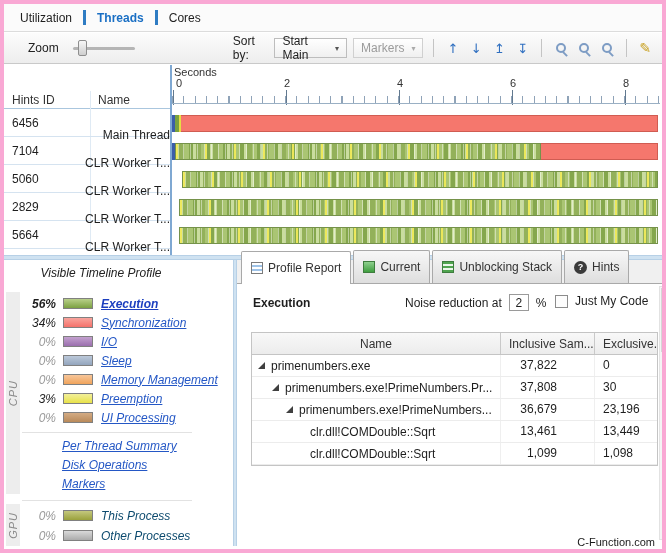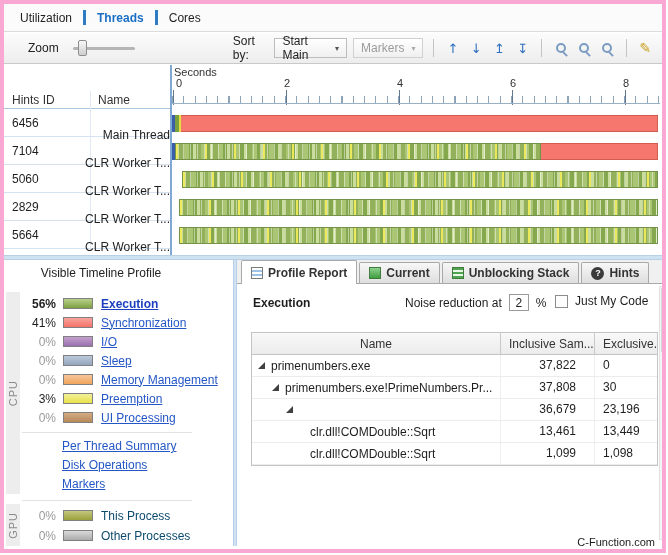--- a/index.html
+++ b/index.html
@@ -68,21 +68,21 @@
       repeating-linear-gradient(90deg, rgba(255,255,255,.45) 0 1px, rgba(0,0,0,0) 1px 7px),
       repeating-linear-gradient(90deg,#cadd9f 0 3px,#93b15a 3px 8px,#aac573 8px 13px,#85a74d 13px 17px);
     border:1px solid #75924a;}
   .seg-gap{background:transparent;}
   
   .hsplit{position:absolute;top:251px;left:0;right:0;height:5px;background:#cfe2f1;
     border-top:1px solid #b7d0e6;border-bottom:1px solid #b7d0e6;}
   .vsplit{position:absolute;top:256px;left:229px;width:4px;height:286px;background:#cfe2f1;
     border-left:1px solid #b7d0e6;border-right:1px solid #b7d0e6;}
   
-  .legend{position:absolute;top:256px;left:0;width:194px;height:286px;background:#fff;}
+  .legend{position:absolute;top:256px;left:0;width:194px;height:286px;background:#fff;font-style:italic;}
   .lg-title{position:absolute;top:6px;left:0;right:0;text-align:center;color:#222;}
   .side-strip{position:absolute;left:2px;width:14px;background:#ededed;display:flex;align-items:center;justify-content:center;}
   .cpu-strip{top:32px;height:202px;}
   .gpu-strip{top:244px;height:42px;}
   .strip-txt{writing-mode:vertical-rl;transform:rotate(180deg);color:#8a8a8a;font-size:11px;letter-spacing:1px;}
   .lg-row{position:absolute;left:18px;height:19px;display:flex;align-items:center;}
   .lg-pct{width:34px;text-align:right;margin-right:7px;}
   .pct-bold{font-weight:bold;}
   .pct-dim{color:#9a9a9a;}
   .sw{width:30px;height:11px;border:1px solid #808080;margin-right:8px;flex:0 0 auto;}
@@ -97,23 +97,23 @@
   .sw-gother{background:linear-gradient(#d9d9d9,#ababab);}
   .lg-link{color:#2457c5;text-decoration:underline;cursor:pointer;white-space:nowrap;}
   .lg-link-bold{color:#1c3fbf;font-weight:bold;}
   .lg-sep{position:absolute;left:18px;right:6px;height:1px;background:#e2e2e2;}
   .lg-nav{position:absolute;left:58px;height:18px;display:flex;align-items:center;}
   .lg-gpu-label{color:#0c4a6e;}
   
   .report{position:absolute;top:256px;left:233px;right:0;height:286px;background:#fff;}
   .rp-tabs{position:absolute;top:0;left:0;right:0;height:24px;display:flex;align-items:flex-end;
     padding-left:4px;background:#f0f0f0;border-bottom:1px solid #a9a9a9;}
-  .rp-tab{display:flex;align-items:center;gap:5px;height:21px;padding:10px 9px;margin-right:2px;
+  .rp-tab{display:flex;align-items:center;gap:5px;height:21px;padding:16px 9px;margin-right:2px;
     border:1px solid #a9a9a9;border-bottom:none;border-radius:2px 2px 0 0;
-    background:linear-gradient(#f7f7f7,#dedede);color:#333;white-space:nowrap;cursor:default;font-weight:bold;}
+    background:linear-gradient(#f7f7f7,#dedede);color:#333;white-space:nowrap;cursor:default;}
   .rp-tab.active{background:#fff;height:24px;margin-bottom:-1px;}
   .ic{width:12px;height:12px;display:inline-block;flex:0 0 auto;}
   .ic-report{border:1px solid #7b7b7b;background:repeating-linear-gradient(0deg,#ffffff 0 2px,#9ec3e8 2px 4px);}
   .ic-current{border:1px solid #3e7d3e;background:linear-gradient(#8ed08e,#3f9e3f);}
   .ic-stack{border:1px solid #3e7d3e;background:repeating-linear-gradient(0deg,#4fa44f 0 2px,#eaf6ea 2px 4px);}
   .ic-hints{width:13px;height:13px;border-radius:50%;background:#3a3a3a;color:#fff;font-size:9px;font-weight:bold;
     display:flex;align-items:center;justify-content:center;}
   .ic-hints::after{content:"?";}
   .rp-exec{position:absolute;top:36px;left:16px;font-weight:bold;}
   .rp-noise{position:absolute;top:34px;left:168px;display:flex;align-items:center;gap:7px;}
@@ -122,21 +122,21 @@
   .jmc{position:absolute;top:34px;left:318px;display:flex;align-items:center;gap:7px;}
   .checkbox{width:13px;height:13px;border:1px solid #8c8c8c;background:#fdfdfd;flex:0 0 auto;}
   .rp-table{position:absolute;top:72px;left:14px;width:407px;border:1px solid #c4c4c4;background:#fff;}
   .rt-header{display:flex;height:22px;background:linear-gradient(#f8f8f8,#ececec);border-bottom:1px solid #c4c4c4;color:#333;}
   .rt-h-name{width:249px;display:flex;align-items:center;justify-content:center;border-right:1px solid #c9c9c9;}
   .rt-h-incl{width:94px;display:flex;align-items:center;padding-left:8px;border-right:1px solid #c9c9c9;
     overflow:hidden;white-space:nowrap;}
   .rt-h-excl{flex:1;display:flex;align-items:center;padding-left:8px;overflow:hidden;white-space:nowrap;}
   .rt-row{display:flex;height:22px;border-bottom:1px solid #ececec;align-items:stretch;}
   .rt-name{width:249px;display:flex;align-items:center;border-right:1px solid #efefef;overflow:hidden;white-space:nowrap;}
-  .rt-incl{width:94px;border-right:1px solid #efefef;text-align:right;padding-right:18px;line-height:21px;}
+  .rt-incl{width:94px;border-right:1px solid #efefef;text-align:right;padding-right:37px;line-height:21px;}
   .rt-excl{flex:1;padding-left:8px;line-height:21px;}
   .tri{width:0;height:0;border-bottom:7px solid #404040;border-left:7px solid transparent;margin-right:6px;flex:0 0 auto;}
   .p0 .rt-name{padding-left:6px;}
   .p1 .rt-name{padding-left:20px;}
   .p2 .rt-name{padding-left:34px;}
   .p3 .rt-name{padding-left:58px;}
   .rt-scroll{position:absolute;top:26px;left:422px;width:10px;height:254px;background:#f4f4f4;border:1px solid #e2e2e2;}
   .rt-thumb{margin:1px;height:64px;background:#d6d6d6;}
   
   .watermark{position:absolute;right:7px;bottom:1px;font-size:11px;color:#1a1a1a;}
@@ -280,21 +280,21 @@
     <div class="side-strip gpu-strip">
       <span class="strip-txt">GPU</span>
     </div>
 
     <div class="lg-row" style="top:34px">
       <span class="lg-pct pct-bold">56%</span>
       <span class="sw sw0"></span>
       <span class="lg-link lg-link-bold">Execution</span>
     </div>
     <div class="lg-row" style="top:53px">
-      <span class="lg-pct">41%</span>
+      <span class="lg-pct">34%</span>
       <span class="sw sw1"></span>
       <span class="lg-link">Synchronization</span>
     </div>
     <div class="lg-row" style="top:72px">
       <span class="lg-pct pct-dim">0%</span>
       <span class="sw sw2"></span>
       <span class="lg-link">I/O</span>
     </div>
     <div class="lg-row" style="top:91px">
       <span class="lg-pct pct-dim">0%</span>
@@ -390,20 +390,21 @@
         <div class="rt-name">
           <span class="tri"></span>
           <span>primenumbers.exe!PrimeNumbers.Pr...</span>
         </div>
         <div class="rt-incl">37,808</div>
         <div class="rt-excl">30</div>
       </div>
       <div class="rt-row p2">
         <div class="rt-name">
           <span class="tri"></span>
+          <span>primenumbers.exe!PrimeNumbers...</span>
         </div>
         <div class="rt-incl">36,679</div>
         <div class="rt-excl">23,196</div>
       </div>
       <div class="rt-row p3">
         <div class="rt-name">
           <span>clr.dll!COMDouble::Sqrt</span>
         </div>
         <div class="rt-incl">13,461</div>
         <div class="rt-excl">13,449</div>

